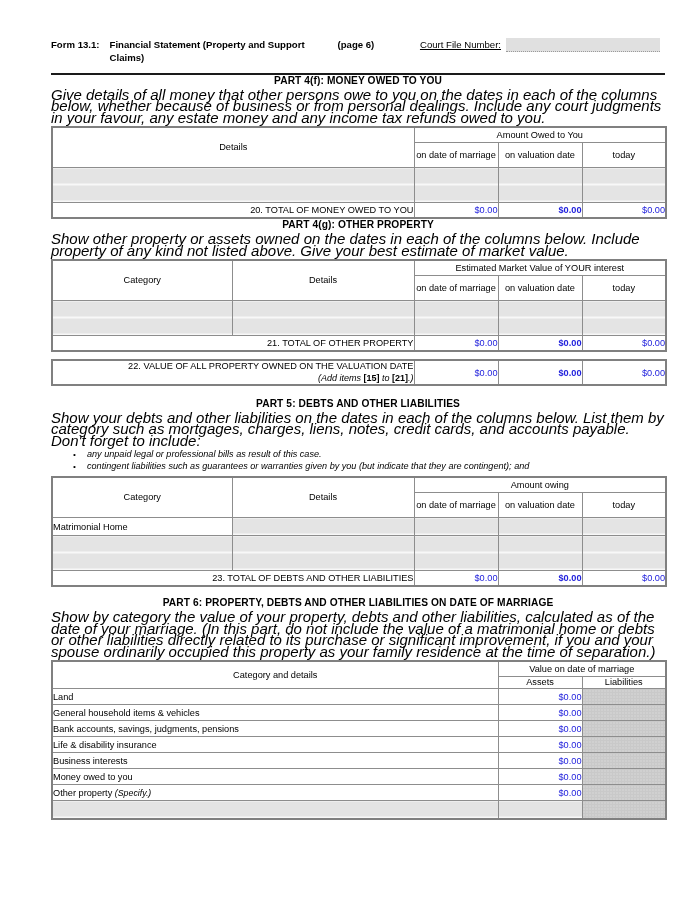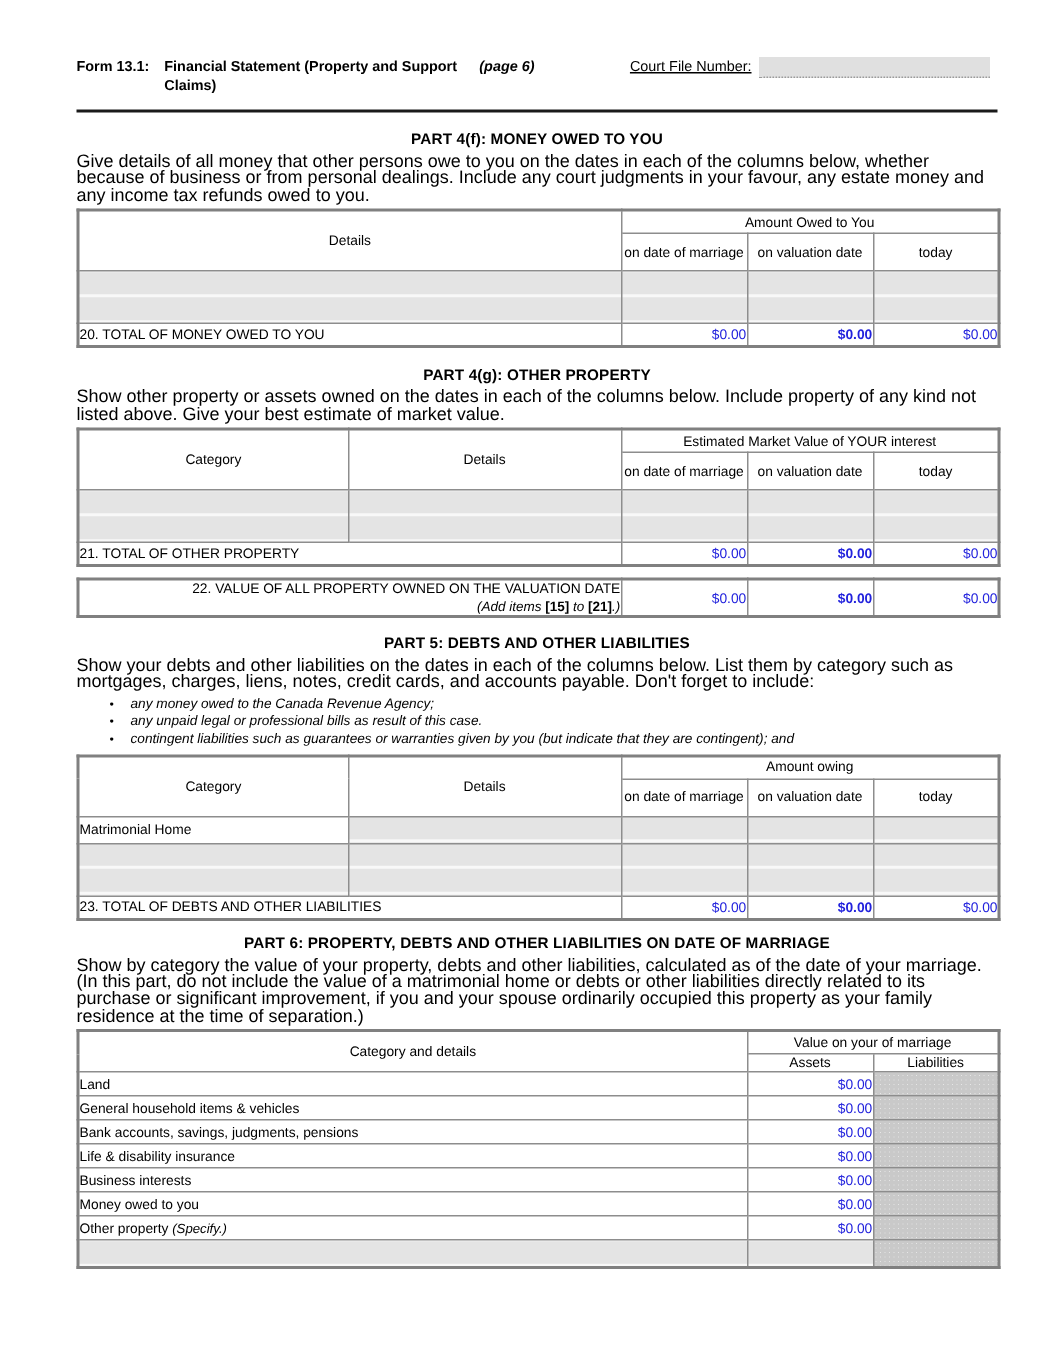--- a/index.html
+++ b/index.html
@@ -26,21 +26,21 @@
   
   .form-header {
     display: flex;
     align-items: flex-start;
     font-weight: bold;
     font-size: 9.6px;
     line-height: 13px;
   }
   .form-no { white-space: nowrap; margin-right: 10px; }
   .form-title { width: 208px; }
-  .form-page { margin-left: 2px; white-space: nowrap; font-style: italic; }
+  .form-page { margin-left: 20px; white-space: nowrap; }
   .court-wrap {
     margin-left: auto;
     display: flex;
     align-items: flex-start;
     padding-right: 5px;
     text-decoration: underline;
   }
   .court-label {
     font-weight: normal;
     font-size: 9.6px;
@@ -58,26 +58,26 @@
   .rule {
     border-top: 2.2px solid #1a1a1a;
     margin-top: 9px;
   }
 
   
   .part-title {
     text-align: center;
     font-weight: bold;
     font-size: 10.2px;
-    margin-top: 13px;
     margin-bottom: 3px;
     letter-spacing: 0.1px;
   }
   .intro {
-    font-size: 12px;
+    font-style: italic;
+    font-size: 15px;
     line-height: 11.4px;
     margin-bottom: 3px;
     text-align: left;
   }
   ul.bullets {
     margin: 0 0 4px 0;
     padding-left: 36px;
     list-style: none;
   }
   ul.bullets li {
@@ -121,21 +121,21 @@
   .hdr-sub { height: 24px; }
   .blank {
     background: #e4e4e4;
     height: 17px;
     background-image: repeating-linear-gradient(to bottom,
        rgba(255,255,255,0) 0px, rgba(255,255,255,0) 15px,
        rgba(255,255,255,0.75) 15px, rgba(255,255,255,0.75) 17px);
   }
   .blank-tall { height: 34px; }
   .total-label {
-    text-align: left;
+    text-align: right;
     font-weight: bold;
     font-size: 9.3px;
     padding: 3px 5px 3px 2px;
     line-height: 11px;
   }
   .money {
     text-align: right;
     color: #2222dd;
     padding: 3px 5px 3px 2px;
     font-size: 9.3px;
@@ -278,21 +278,20 @@
       <td class="money">$0.00</td>
       <td class="money bold">$0.00</td>
       <td class="money">$0.00</td>
     </tr>
   </tbody>
     </table>
 
   <div class="part-title mt12">PART 5: DEBTS AND OTHER LIABILITIES</div>
   <div class="intro">Show your debts and other liabilities on the dates in each of the columns below. List them by category such as mortgages, charges, liens, notes, credit cards, and accounts payable. Don't forget to include:</div>
   <ul class="bullets">
-    <li>any money owed to the Canada Revenue Agency;</li>
     <li>any unpaid legal or professional bills as result of this case.</li>
     <li>contingent liabilities such as guarantees or warranties given by you (but indicate that they are contingent); and</li>
   </ul>
 
   <table class="grid">
     <colgroup>
         <col style="width:180px">
         <col style="width:182px">
         <col style="width:84px">
         <col style="width:84px">
@@ -337,21 +336,21 @@
 
   <table class="grid">
     <colgroup>
         <col style="width:446px">
         <col style="width:84px">
         <col style="width:84px">
       </colgroup>
     <tbody>
         <tr>
       <td class="hdr" rowspan="2">Category and details</td>
-      <td class="hdr hdr-span" colspan="2">Value on your of marriage</td>
+      <td class="hdr hdr-span" colspan="2">Value on date of marriage</td>
     </tr>
     <tr>
       <td class="hdr">Assets</td>
       <td class="hdr">Liabilities</td>
     </tr>
 
     <tr>
       <td class="textcell">Land</td>
       <td class="money">$0.00</td>
       <td class="gray-cell"></td>

